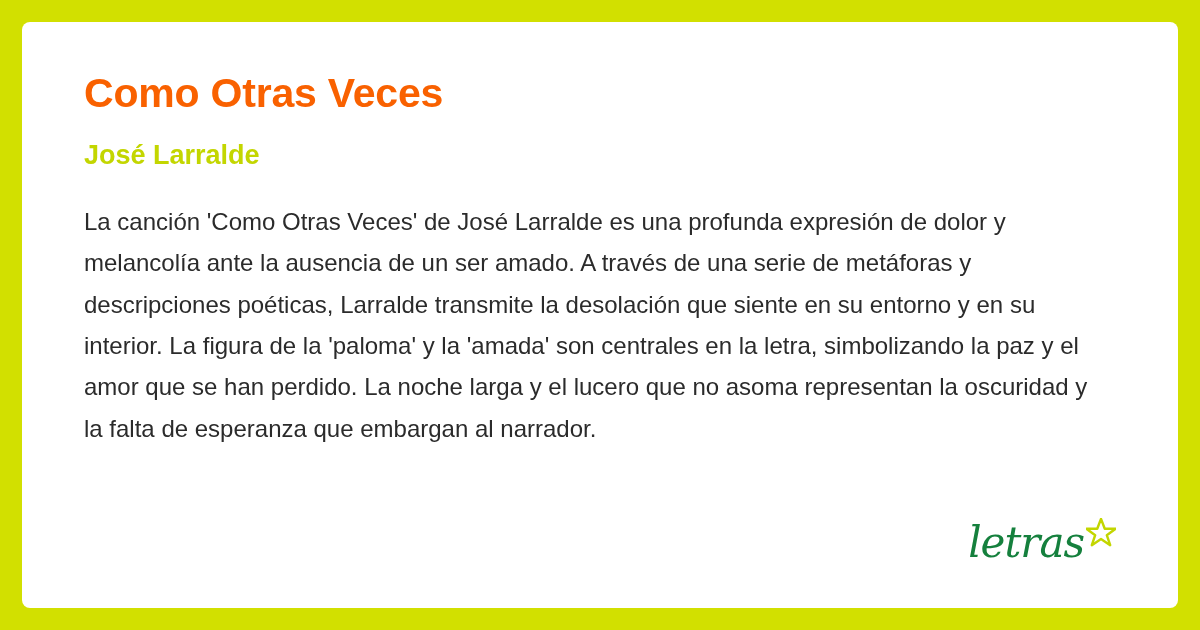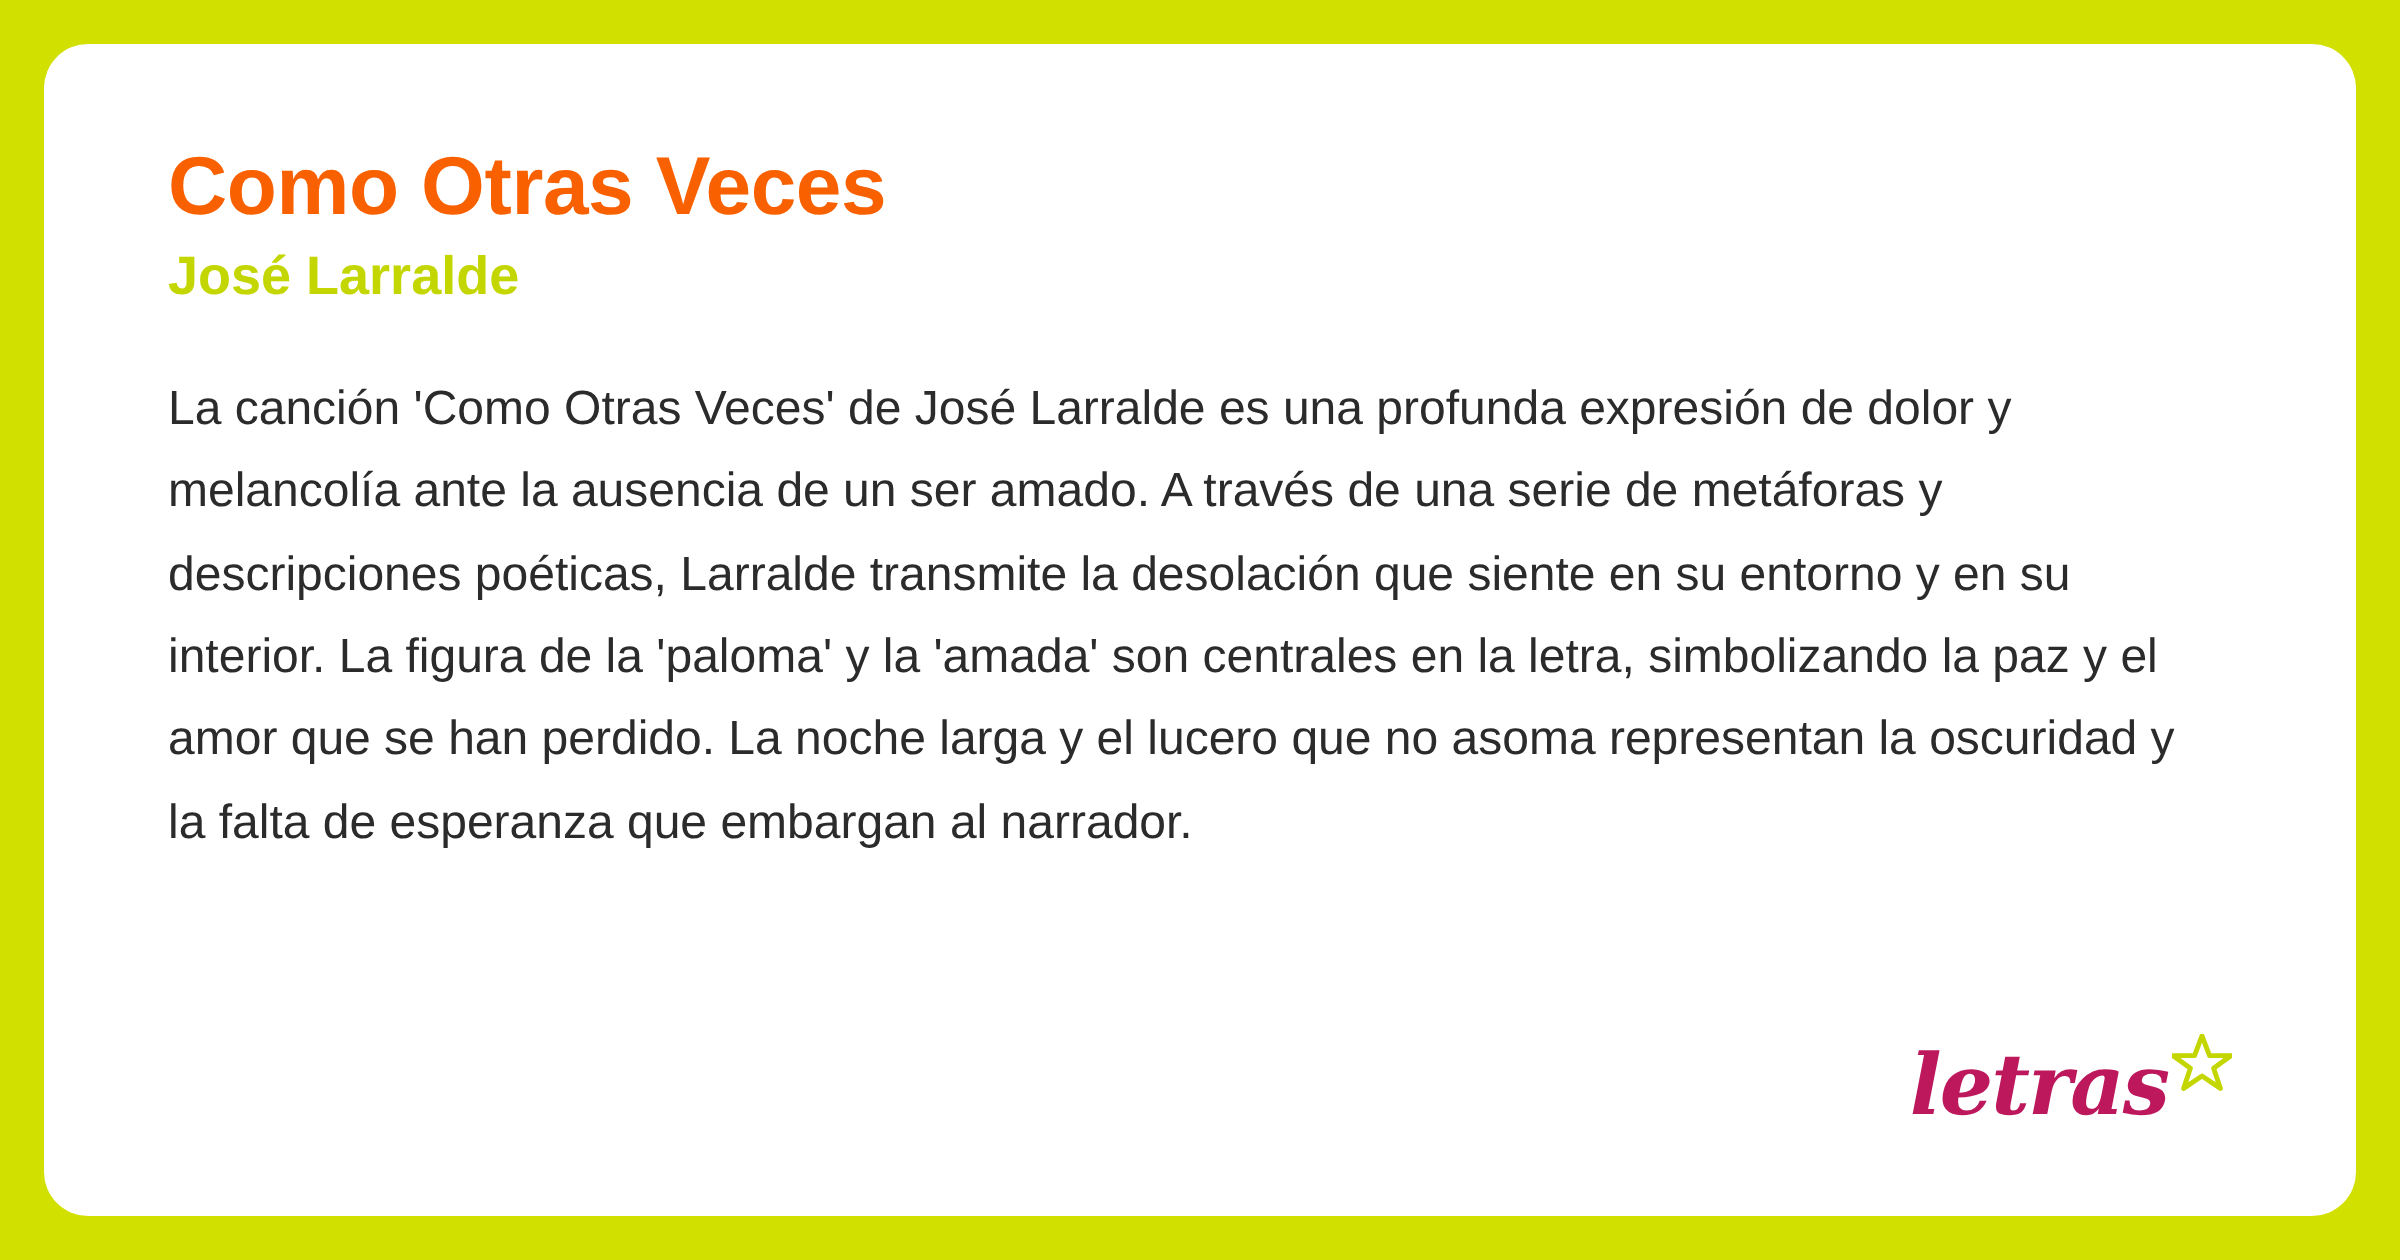--- a/index.html
+++ b/index.html
@@ -13,34 +13,34 @@
     font-family: "Liberation Sans", sans-serif;
     overflow: hidden;
   }
   .card {
     position: absolute;
     left: 22px;
     top: 22px;
     width: 1156px;
     height: 586px;
     background: #ffffff;
-    border-radius: 22px;
+    border-radius: 8px;
     box-sizing: border-box;
     padding: 48px 62px 40px 62px;
   }
   .song-title {
     margin: 0;
     font-size: 41px;
     font-weight: bold;
     color: #f96100;
     letter-spacing: -0.2px;
     line-height: 1.15;
   }
   .artist-name {
-    margin: 6px 0 0 0;
+    margin: 23px 0 0 0;
     font-size: 27px;
     font-weight: bold;
     color: #c3d600;
     line-height: 1.15;
   }
   .description {
     margin: 30px 0 0 0;
     font-size: 24px;
     line-height: 1.72;
     color: #2b2b2b;
@@ -50,23 +50,23 @@
     position: absolute;
     right: 62px;
     bottom: 44px;
     display: flex;
     align-items: flex-end;
     gap: 2px;
   }
   .logo-text {
     font-family: "DejaVu Serif", serif;
     font-style: italic;
-    font-weight: bold;
+    font-weight: normal;
     font-size: 42px;
-    color: #be185d;
+    color: #15803d;
     letter-spacing: -1px;
     line-height: 1;
   }
   .logo-star {
     margin-bottom: 12px;
   }
 </style>
 </head>
 <body>
 

